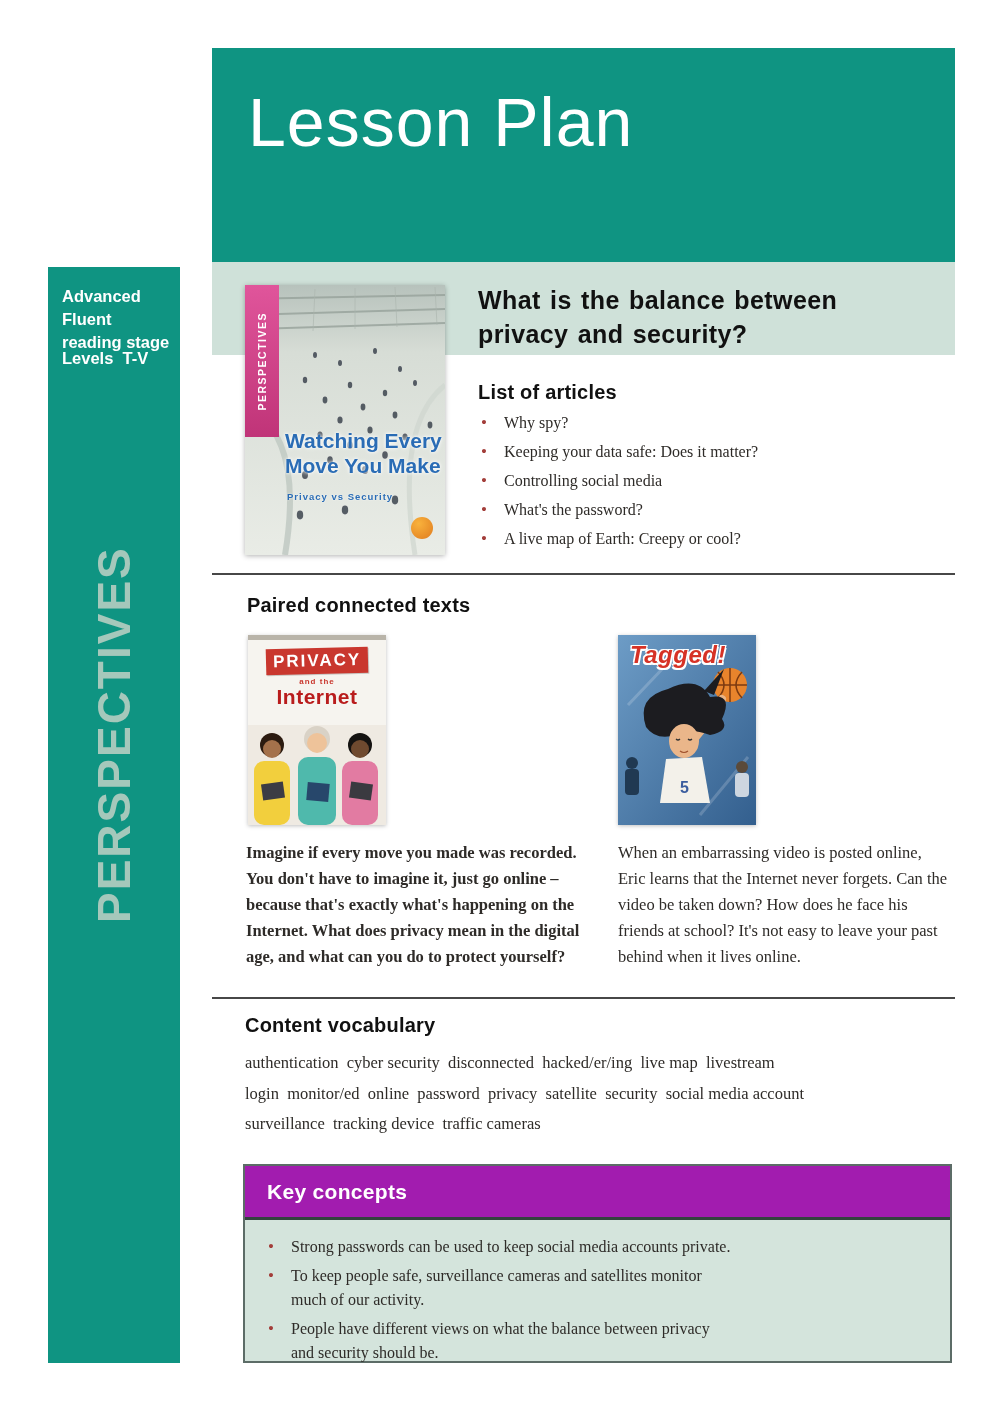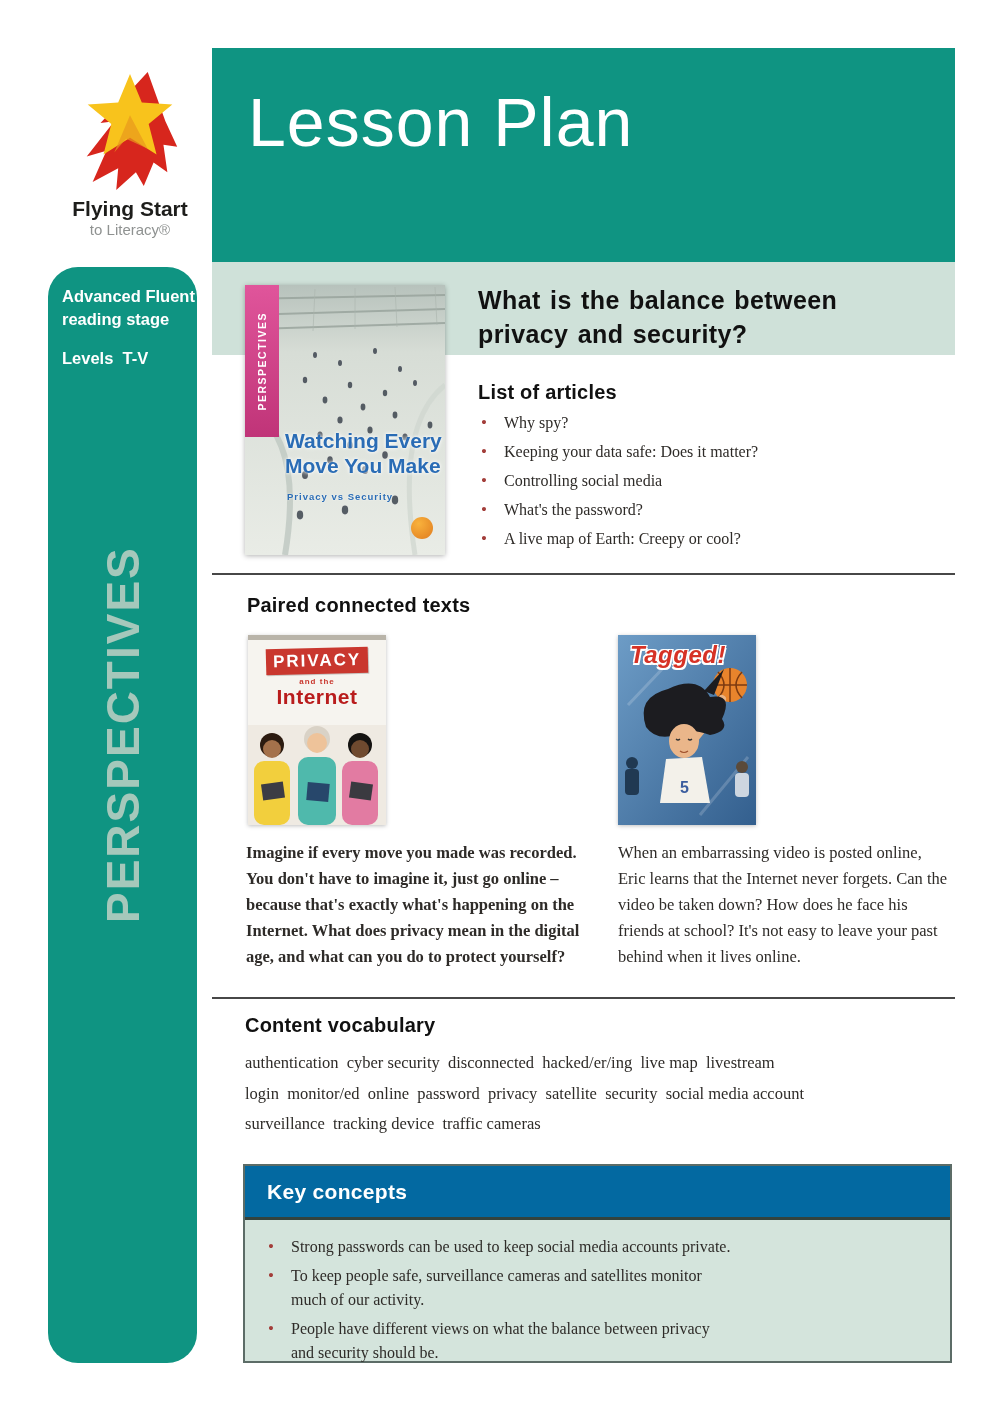--- a/index.html
+++ b/index.html
@@ -16,21 +16,21 @@
 
   
   .masthead { position:absolute; left:212px; top:48px; width:743px; height:248px; background:#0f9482; }
   .masthead-title { position:absolute; left:36px; top:40px; color:#ffffff;
                     font-size:68px; line-height:1; letter-spacing:1px; }
 
   
   .mint-band { position:absolute; left:212px; top:262px; width:743px; height:93px; background:#cfe1d9; }
 
   
-  .sidebar { position:absolute; left:48px; top:267px; width:149px; height:1096px; background:#0f9482;border-radius:30px; }
+  .sidebar { position:absolute; left:48px; top:267px; width:132px; height:1096px; background:#0f9482; }
   .sidebar-stage  { position:absolute; left:14px; top:18px; color:#fff; font-weight:bold;
                     font-size:16.5px; line-height:1.4; white-space:pre-wrap; }
   .sidebar-levels { position:absolute; left:14px; top:82px; color:#fff; font-weight:bold;
                     font-size:16.5px; white-space:pre-wrap; }
   .sidebar-series { position:absolute; left:0; right:0; top:130px; bottom:290px;
                     display:flex; align-items:center; justify-content:center;
                     writing-mode:vertical-rl; transform:rotate(180deg);
                     font-size:46px; font-weight:bold; letter-spacing:2px; color:#a5c8bb; }
 
   
@@ -90,41 +90,32 @@
   .blurb-1 { left:246px;font-weight:bold; } .blurb-2 { left:618px; }
 
   .vocab-heading { position:absolute; left:245px; top:1014px; }
   .vocab-words { position:absolute; left:245px; top:1048px; width:710px;
                  font-family:"Liberation Serif", serif; font-size:16.5px; line-height:1.85;
                  color:#2e2b28; white-space:pre-wrap; }
 
   
   .key-box { position:absolute; left:243px; top:1164px; width:709px; height:199px;
              border:2px solid #5c6c67; background:#d4e4dc; }
-  .key-header { height:54px; background:#0369a1; border-bottom:3px solid #33433e;
+  .key-header { height:54px; background:#a21caf; border-bottom:3px solid #33433e;
                 display:flex; align-items:center; padding-left:22px;
                 color:#fff; font-size:21px; font-weight:bold; letter-spacing:.3px; }
   .key-body { padding:15px 20px 0 20px; }
   .key-body ul { list-style:none; }
   .key-body .bullet-li { margin-bottom:5px; line-height:1.5; white-space:pre-line; }
 </style>
 </head>
 <body>
 
 <div class="page">
 
-  <div class="logo-block">
-    <svg class="logo-mark" viewBox="0 0 120 130">
-      <path d="M78 6 L30 58 L44 56 L16 92 L36 86 L22 118 L48 104 L46 126 L66 108 L74 122 L84 98 L98 108 L94 80 L108 82 L96 56 Z" fill="#d7261d"></path>
-      <path d="M60 8 L72 37 L103 39 L79 59 L87 90 L60 73 L33 90 L41 59 L17 39 L48 37 Z" fill="#f8c31c"></path>
-      <path d="M60 50 L78 84 L56 74 L44 88 Z" fill="#e8991c" opacity="0.7"></path>
-    </svg>
-    <div class="logo-name">Flying Start</div>
-    <div class="logo-sub">to Literacy®</div>
-  </div>
 
   <div class="masthead">
     <div class="masthead-title">Lesson Plan</div>
   </div>
 
   <div class="mint-band"></div>
 
   <div class="sidebar">
     <div class="sidebar-stage">Advanced Fluent
 reading stage</div>

